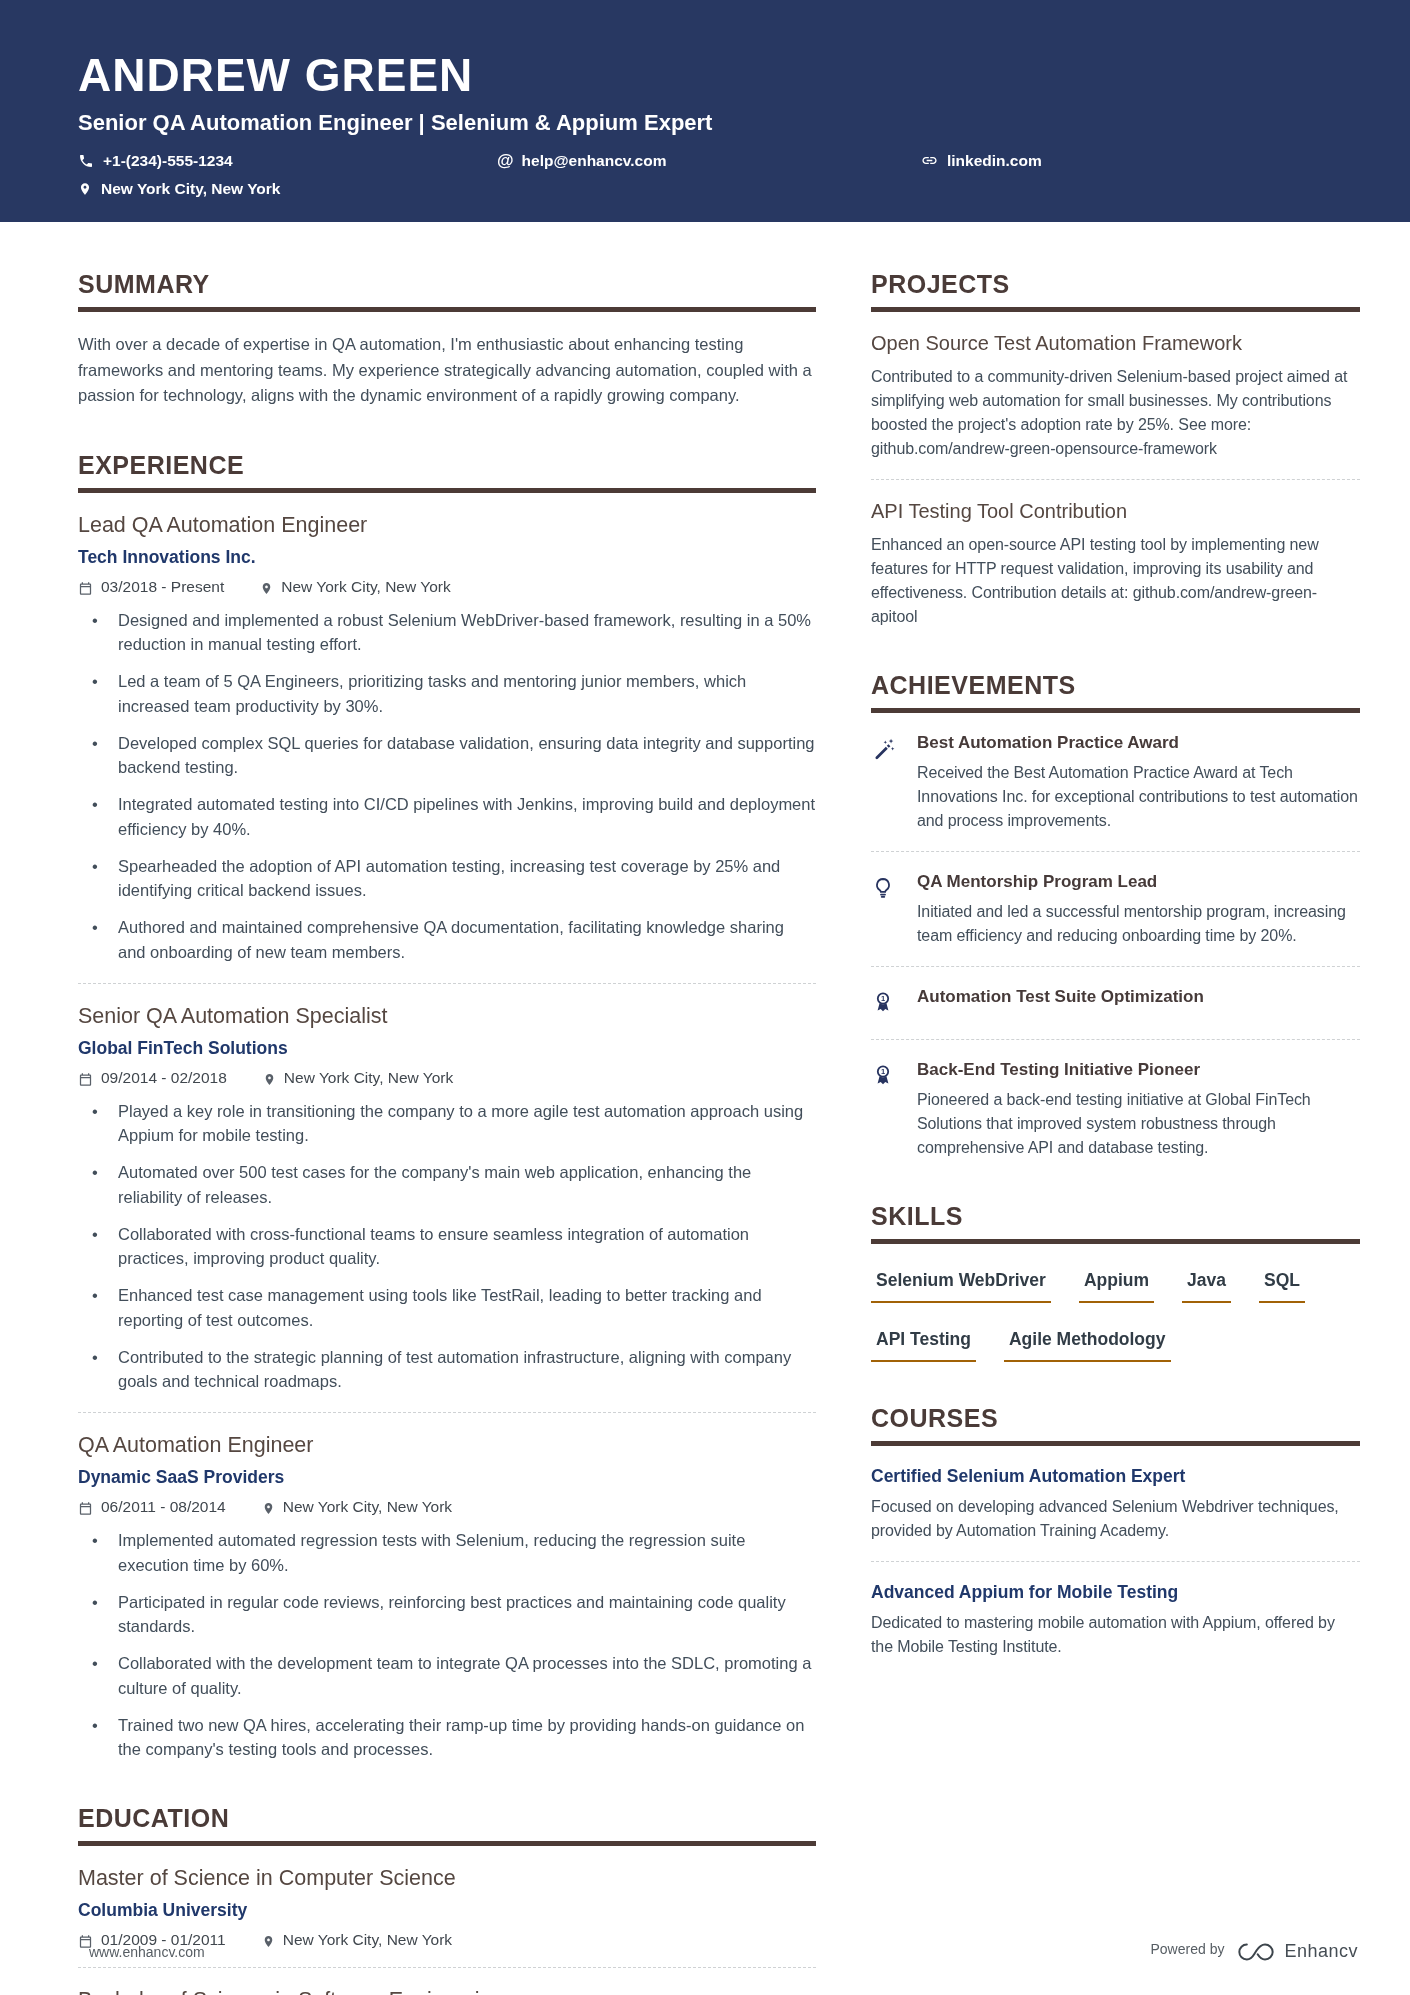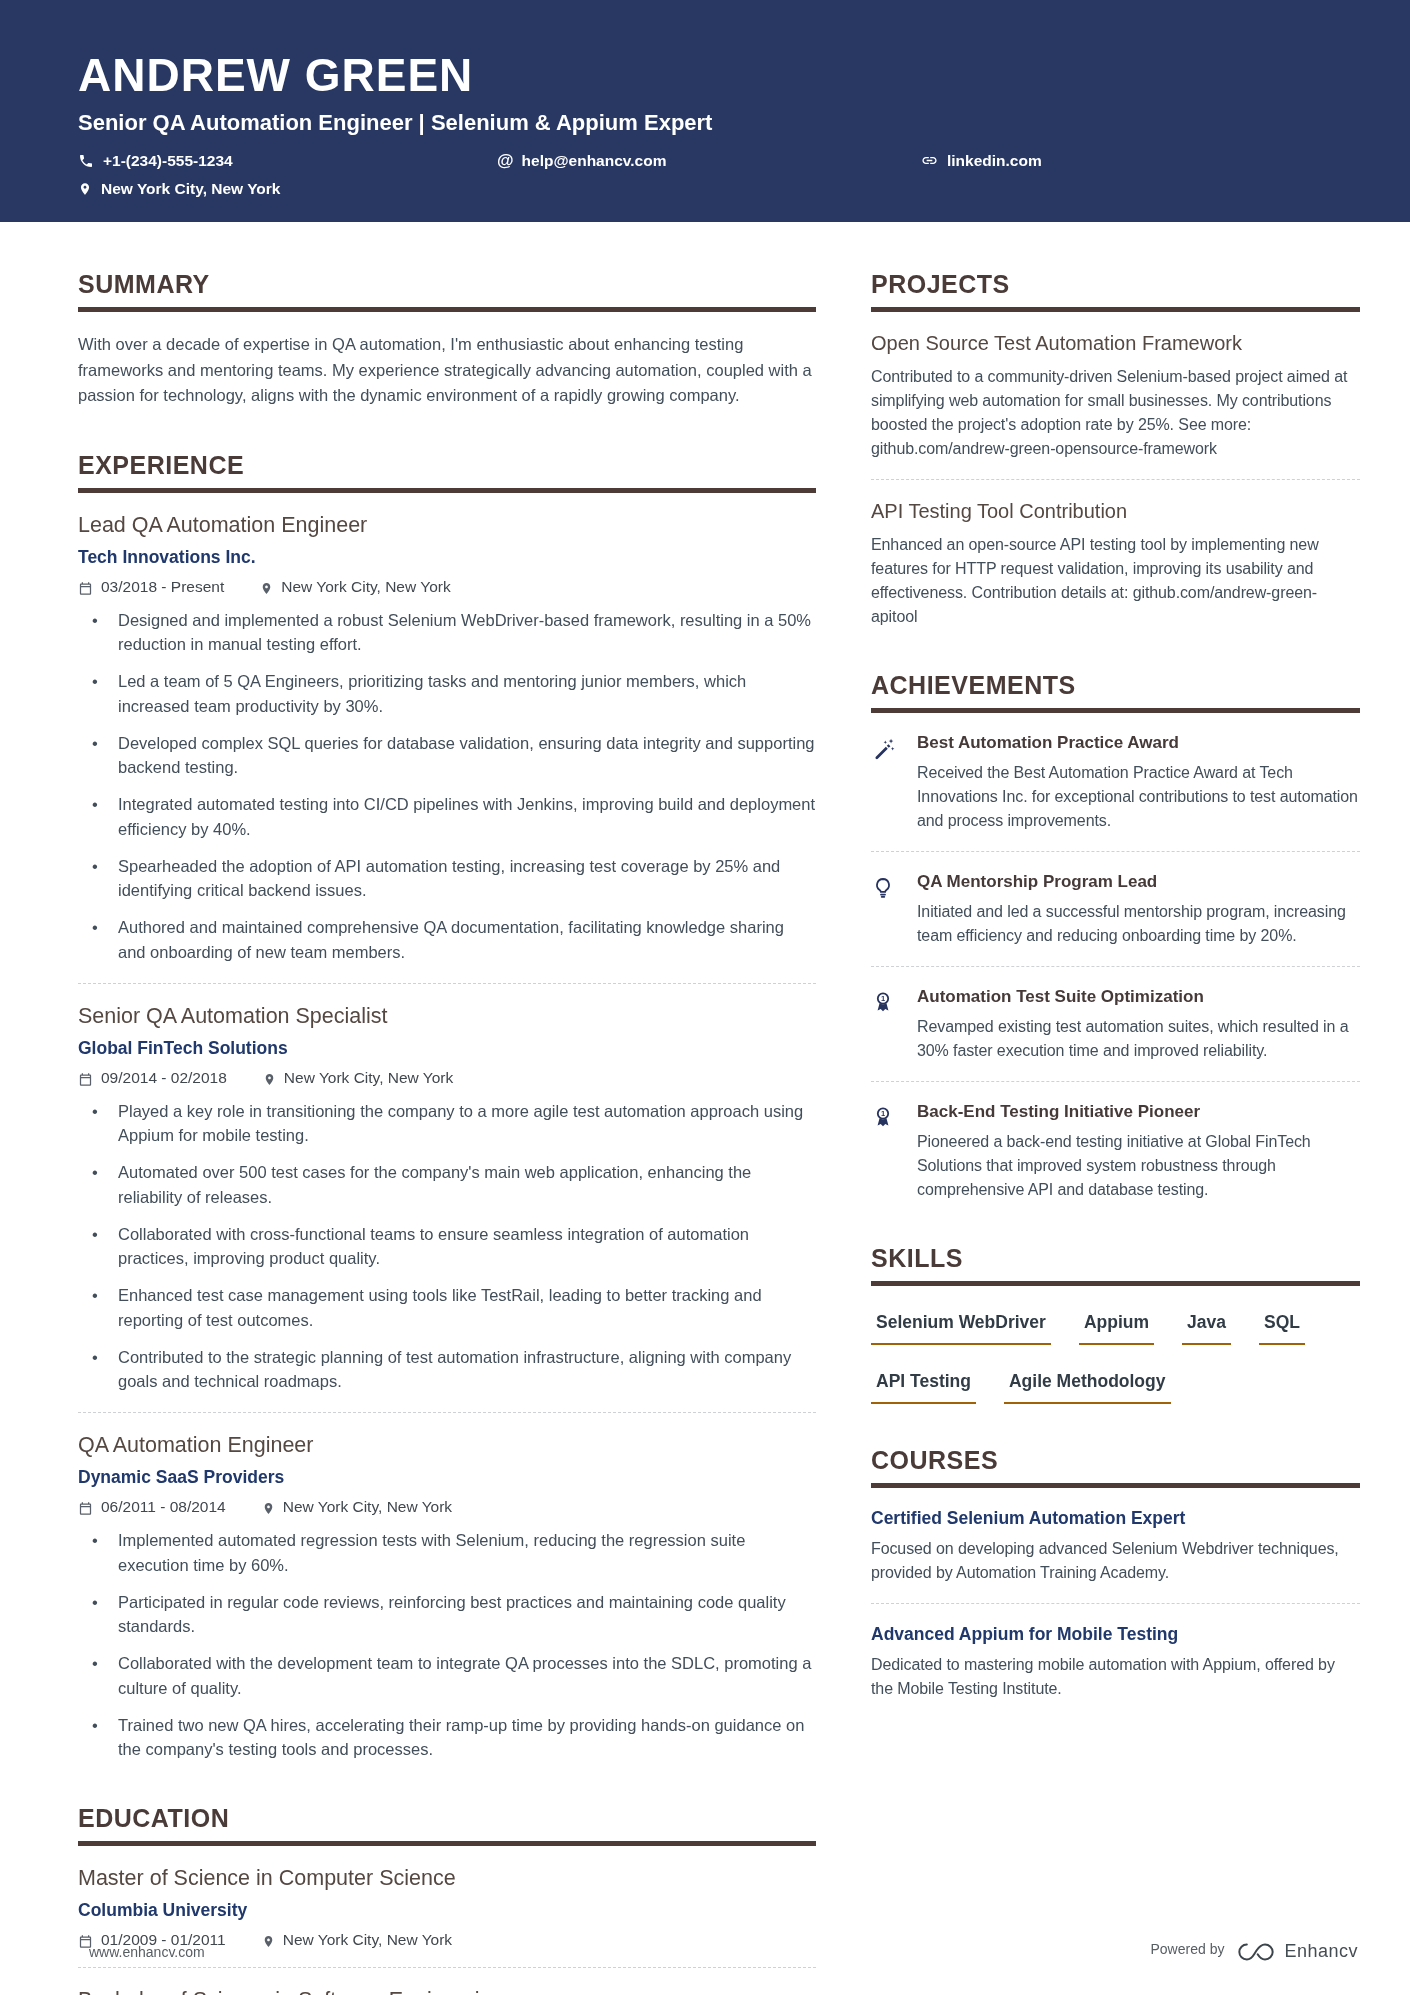--- a/index.html
+++ b/index.html
@@ -302,21 +302,20 @@
         <div class="ach">
           <div class="ach-iconcol">
             <svg width="24" height="27" viewBox="0 0 24 26">
                 <circle cx="12" cy="8" r="5.2" fill="none" stroke="#27335f" stroke-width="1.8"></circle>
                 <text x="12" y="10.6" font-size="7.5" font-weight="bold" text-anchor="middle" fill="#27335f" font-family="Liberation Sans, sans-serif">1</text>
                 <path fill="#27335f" d="M8.6 12.6L6.6 20l3.1-1.6 2.3 2.4 2.3-2.4L17.4 20l-2-7.4-1.7 1a5.9 5.9 0 0 1-3.4 0z"></path>
               </svg>
           </div>
           <div>
             <h4 class="ach-title">Automation Test Suite Optimization</h4>
-            <p class="rbody">Revamped existing test automation suites, which resulted in a 30% faster execution time and improved reliability.</p>
           </div>
         </div>
         <hr class="sep">
 
         <div class="ach">
           <div class="ach-iconcol">
             <svg width="24" height="27" viewBox="0 0 24 26">
                 <circle cx="12" cy="8" r="5.2" fill="none" stroke="#27335f" stroke-width="1.8"></circle>
                 <text x="12" y="10.6" font-size="7.5" font-weight="bold" text-anchor="middle" fill="#27335f" font-family="Liberation Sans, sans-serif">1</text>
                 <path fill="#27335f" d="M8.6 12.6L6.6 20l3.1-1.6 2.3 2.4 2.3-2.4L17.4 20l-2-7.4-1.7 1a5.9 5.9 0 0 1-3.4 0z"></path>

